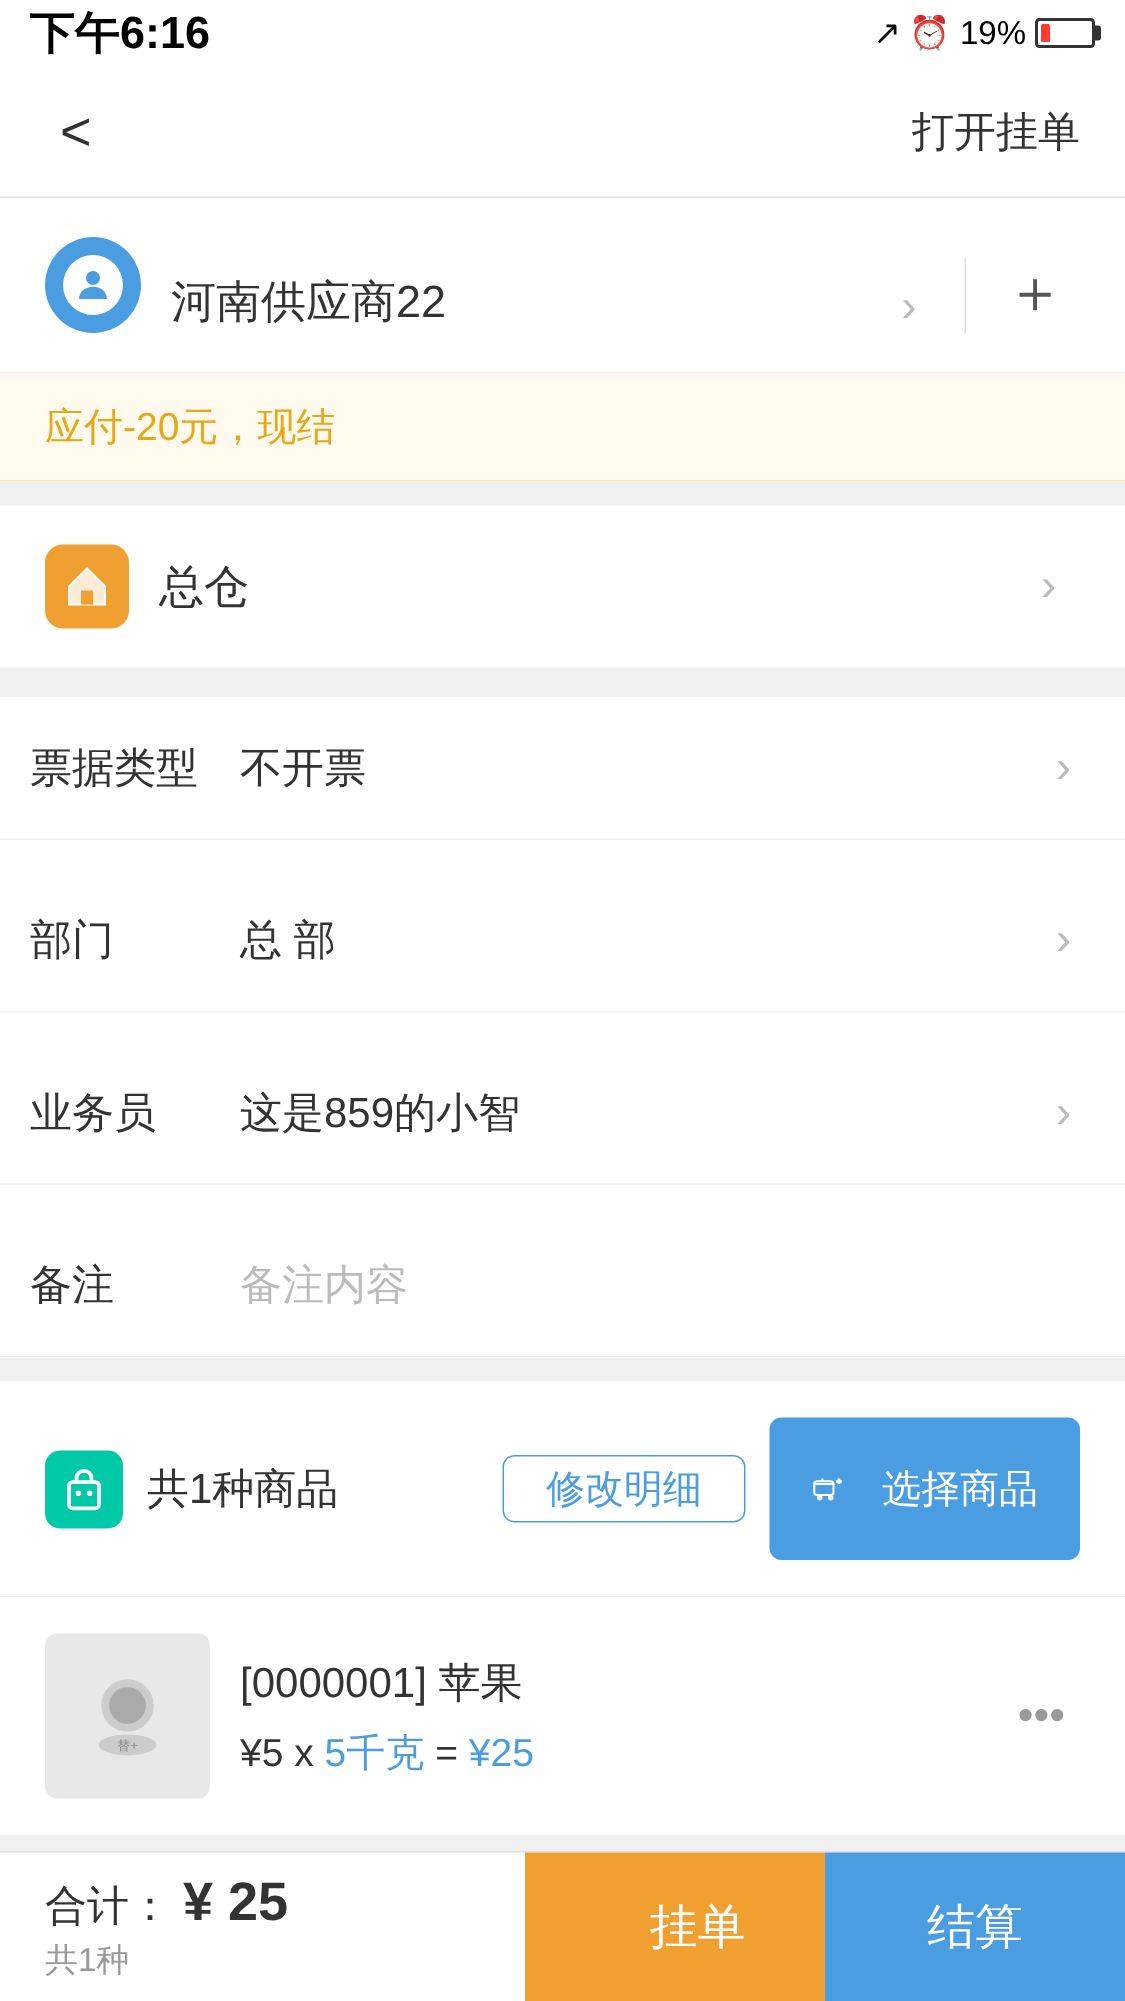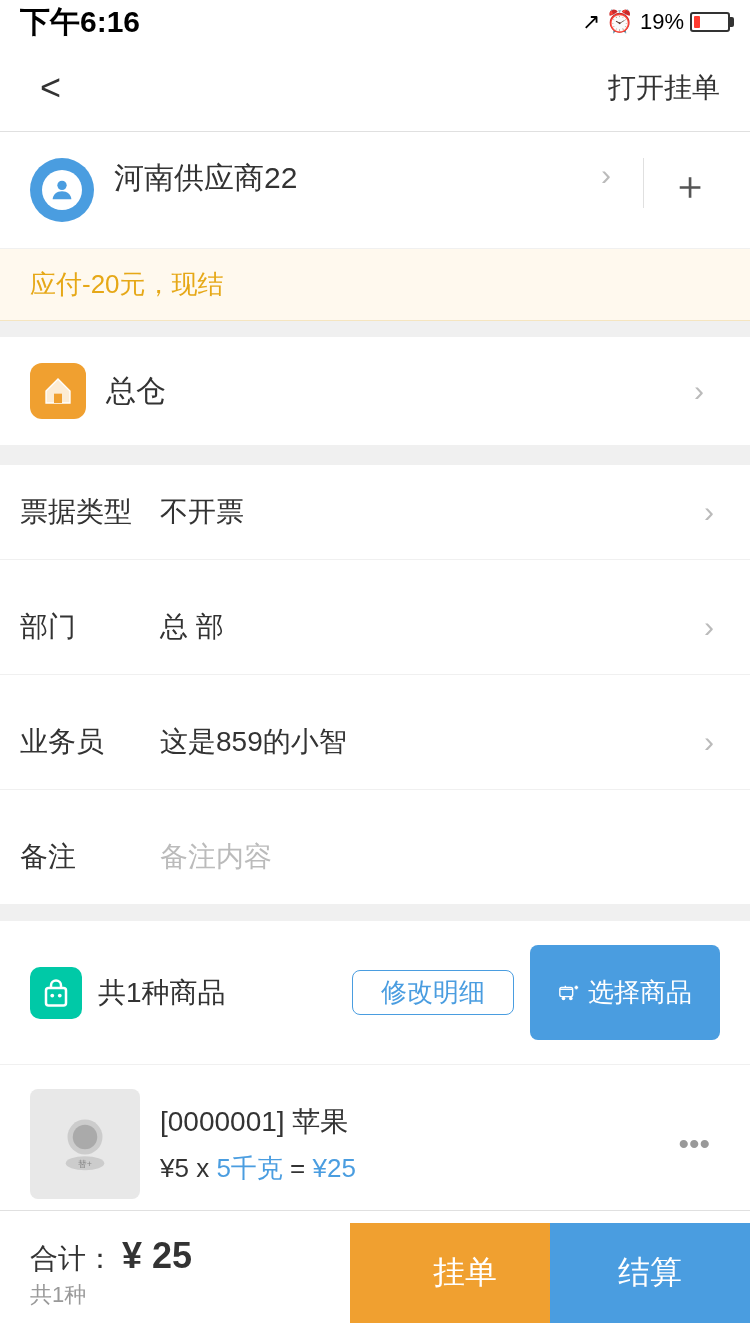--- a/index.html
+++ b/index.html
@@ -87,21 +87,21 @@
 
     
     .card {
       background: #fff;
       margin-bottom: 16px;
     }
 
     
     .supplier-row {
       display: flex;
-      align-items: flex-start;
+      align-items: flex-end;
       padding: 26px 30px;
       border-bottom: 1px solid #f0f0f0;
     }
     .supplier-avatar {
       width: 64px;
       height: 64px;
       border-radius: 50%;
       background: #4a9de0;
       display: flex;
       align-items: center;
@@ -249,21 +249,21 @@
     .btn-blue {
       background: #4a9de0;
       color: #fff;
       border: none;
       border-radius: 8px;
       padding: 30px 28px;
       font-size: 26px;
       cursor: pointer;
       display: flex;
       align-items: center;
-      gap: 8px;
+      gap: 25px;
     }
 
     
     .product-item {
       background: #fff;
       display: flex;
       align-items: center;
       padding: 24px 30px;
       gap: 20px;
     }
@@ -296,21 +296,21 @@
       padding: 10px;
       cursor: pointer;
     }
 
     
     .bottom-bar {
       position: fixed;
       bottom: 0;
       left: 0;
       width: 750px;
-      height: 124px;
+      height: 100px;
       display: flex;
       align-items: center;
       background: #fff;
       border-top: 1px solid #e0e0e0;
     }
     .total-section {
       flex: 1;
       padding: 0 30px;
     }
     .total-label {

